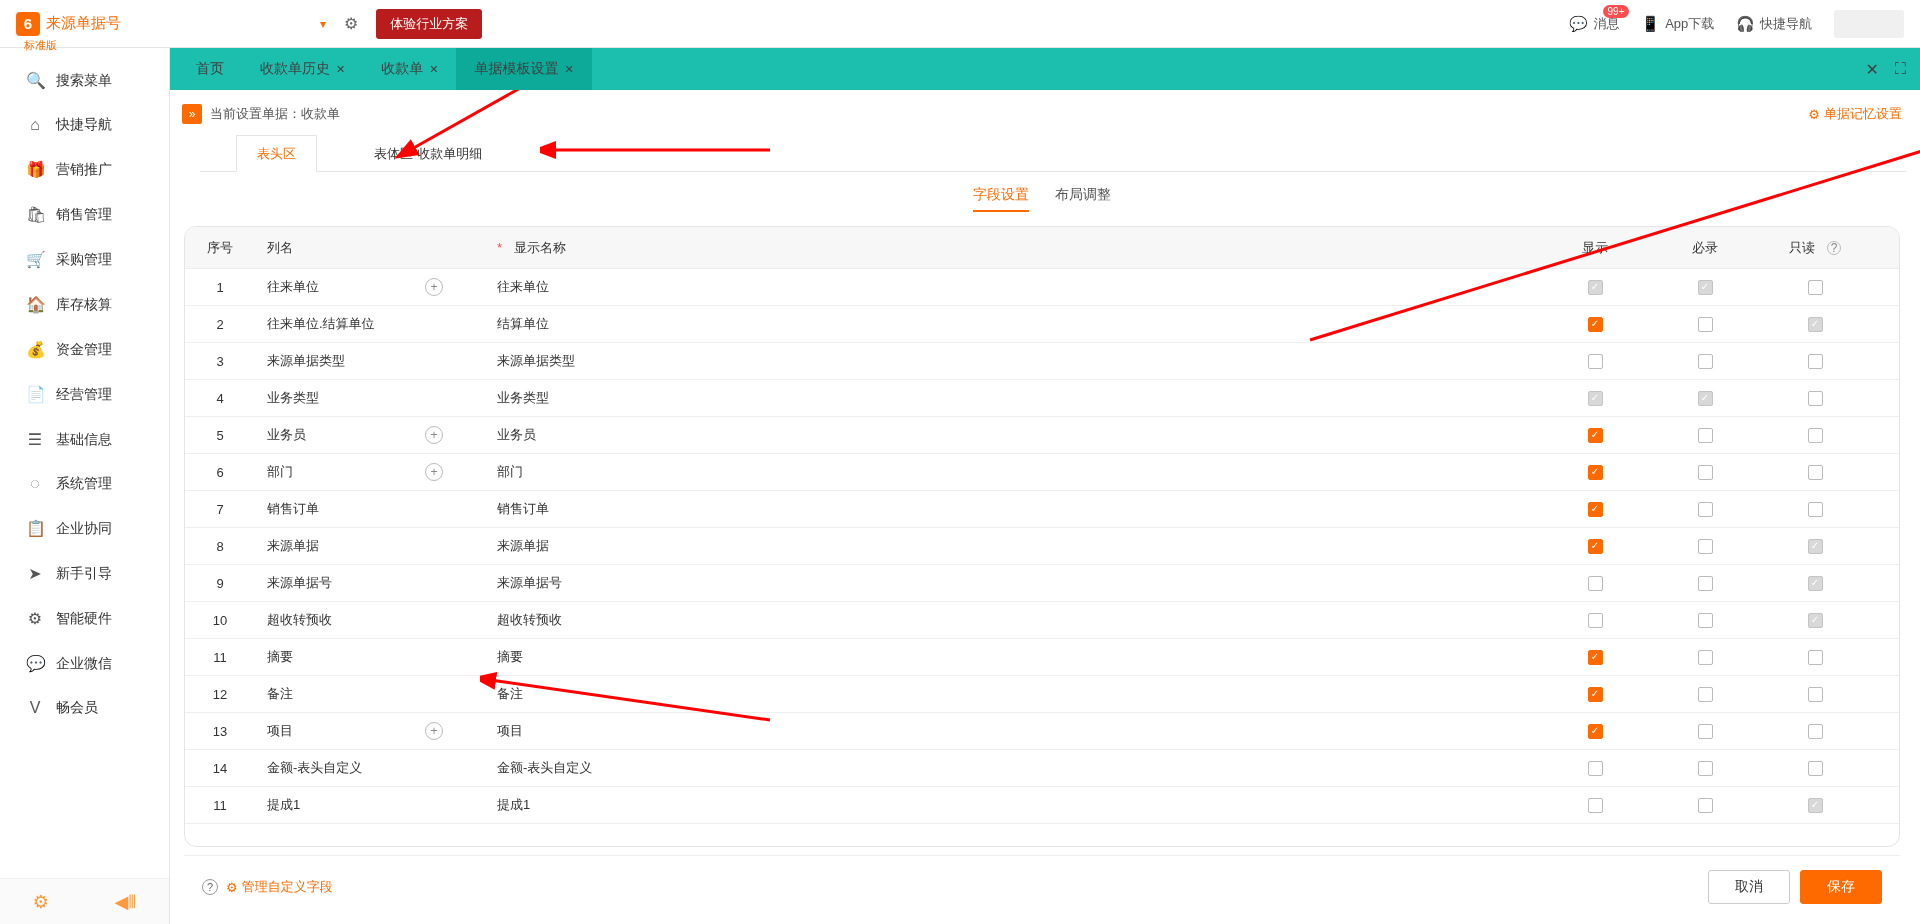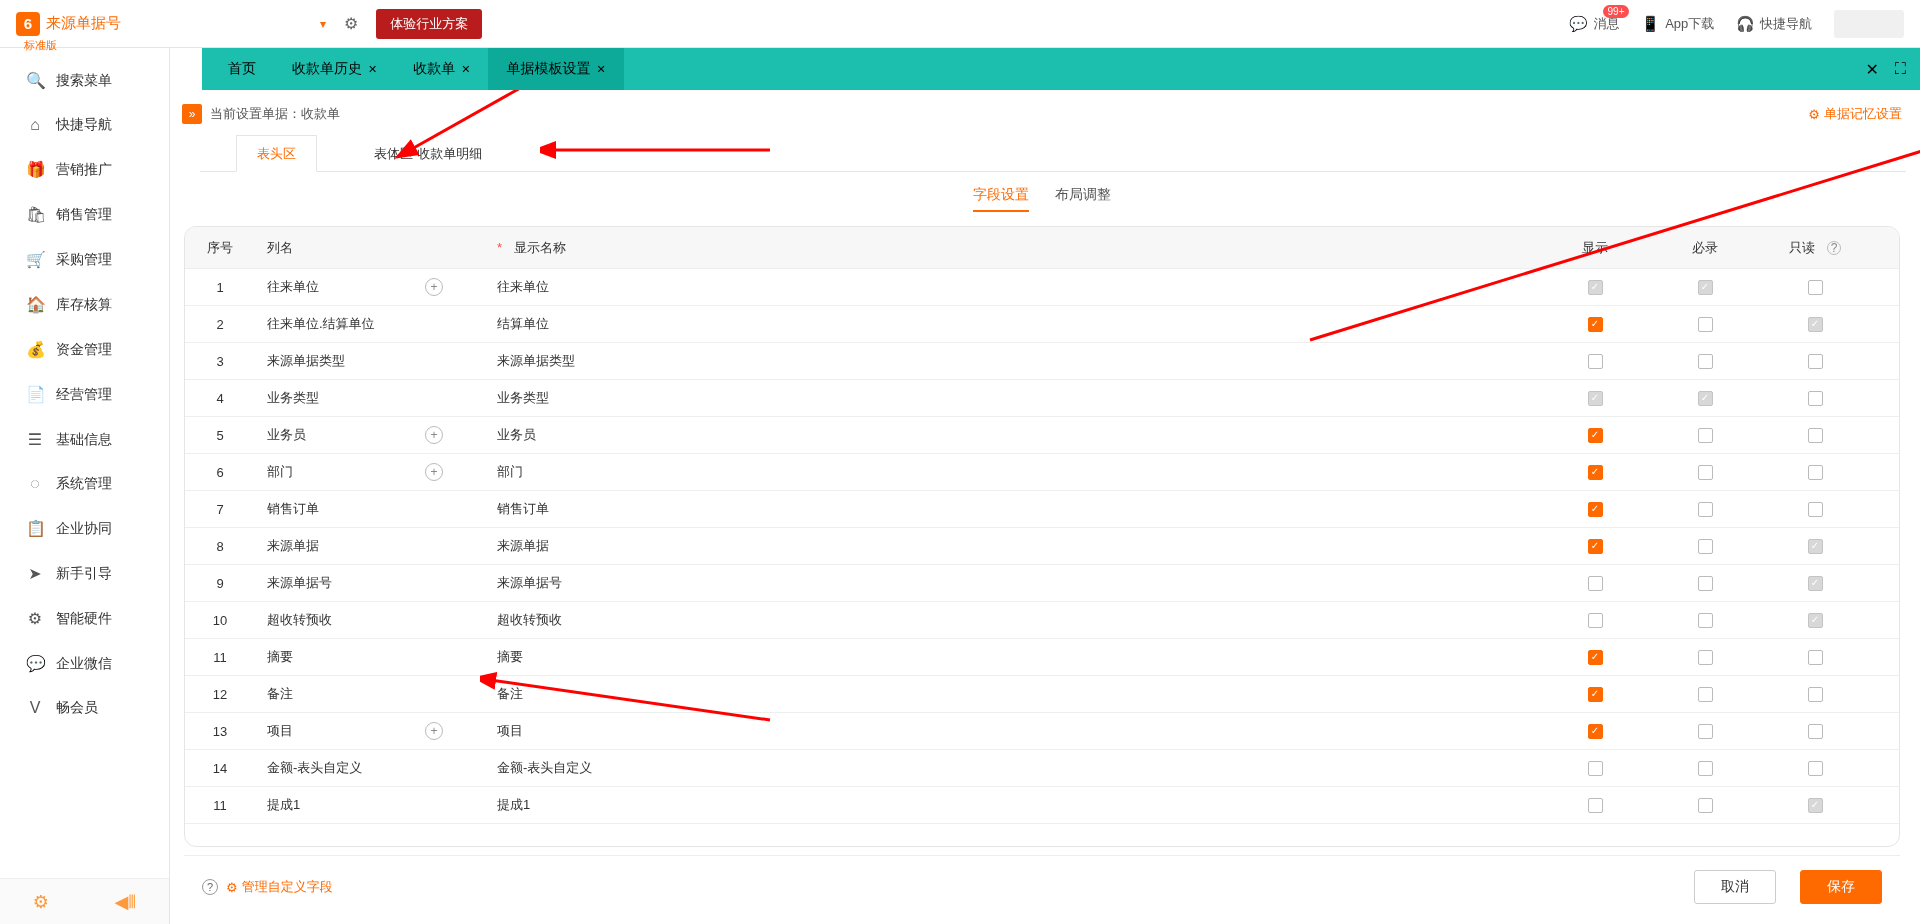--- a/index.html
+++ b/index.html
@@ -25,21 +25,21 @@
 .body-wrap { display: flex; height: 876px; }
 .sidebar { width: 170px; border-right: 1px solid #e5e5e5; display: flex; flex-direction: column; padding-top: 10px; }
 .side-item { display: flex; align-items: center; gap: 12px; padding: 13px 26px; color: #333; cursor: pointer; }
 .side-icon { width: 18px; text-align: center; color: #555; font-size: 16px; }
 .side-footer { margin-top: auto; display: flex; align-items: center; justify-content: space-around; border-top: 1px solid #eee; height: 46px; background: #fafafa; }
 .side-footer span { color: #ff9a3c; font-size: 18px; cursor: pointer; }
 
 .main { flex: 1; display: flex; flex-direction: column; position: relative; }
 
 
-.tabs-bar { background: #1cbfae; height: 42px; display: flex; align-items: center; padding-left: 8px; color: #000000; position: relative; margin-left: 32px; }
+.tabs-bar { background: #1cbfae; height: 42px; display: flex; align-items: center; padding-left: 8px; color: #404040; position: relative; }
 .tab { padding: 0 18px; height: 42px; display: flex; align-items: center; gap: 6px; cursor: pointer; font-size: 14px; }
 .tab.active { background: #0da999; }
 .tab-close { font-size: 11px; cursor: pointer; }
 .tabs-right { margin-left: auto; display: flex; align-items: center; gap: 16px; padding-right: 14px; font-size: 16px; }
 .tabs-right span { cursor: pointer; }
 
 
 .content { flex: 1; padding: 0 14px 0 8px; display: flex; flex-direction: column; position: relative; overflow: hidden; }
 .crumb-row { display: flex; align-items: center; padding: 14px 4px 10px; font-size: 13px; }
 .crumb-collapse { width: 20px; height: 20px; background: #ff6a00; color: #fff; display: flex; align-items: center; justify-content: center; border-radius: 2px; font-size: 12px; margin-right: 8px; cursor: pointer; }
@@ -75,21 +75,21 @@
 .tbl-body { overflow-y: auto; flex: 1; }
 .tbl-body::-webkit-scrollbar { width: 10px; }
 .tbl-body::-webkit-scrollbar-thumb { background: #c7c7c7; border-radius: 5px; }
 
 
 .footer { display: flex; align-items: center; padding: 14px 18px; border-top: 1px solid #eee; margin: 8px 6px 6px; }
 .footer-left { display: flex; align-items: center; gap: 8px; color: #666; font-size: 13px; }
 .q-circle { width: 16px; height: 16px; border: 1px solid #999; border-radius: 50%; display: flex; align-items: center; justify-content: center; font-size: 11px; }
 .custom-link { color: #ff6a00; display: flex; align-items: center; gap: 4px; cursor: pointer; }
 .btn { padding: 7px 26px; border-radius: 3px; font-size: 14px; cursor: pointer; }
-.btn-default { border: 1px solid #ccc; background: #fff; color: #333; margin-left: auto; margin-right: 24px; }
+.btn-default { border: 1px solid #ccc; background: #fff; color: #333; margin-left: auto; margin-right: 10px; }
 .btn-primary { border: 1px solid #ff6a00; background: #ff6a00; color: #fff; }
 
 
 .arrow-svg { position: absolute; pointer-events: none; }
 </style>
 </head>
 <body>
 
 <div class="top-header">
   <div class="brand">

